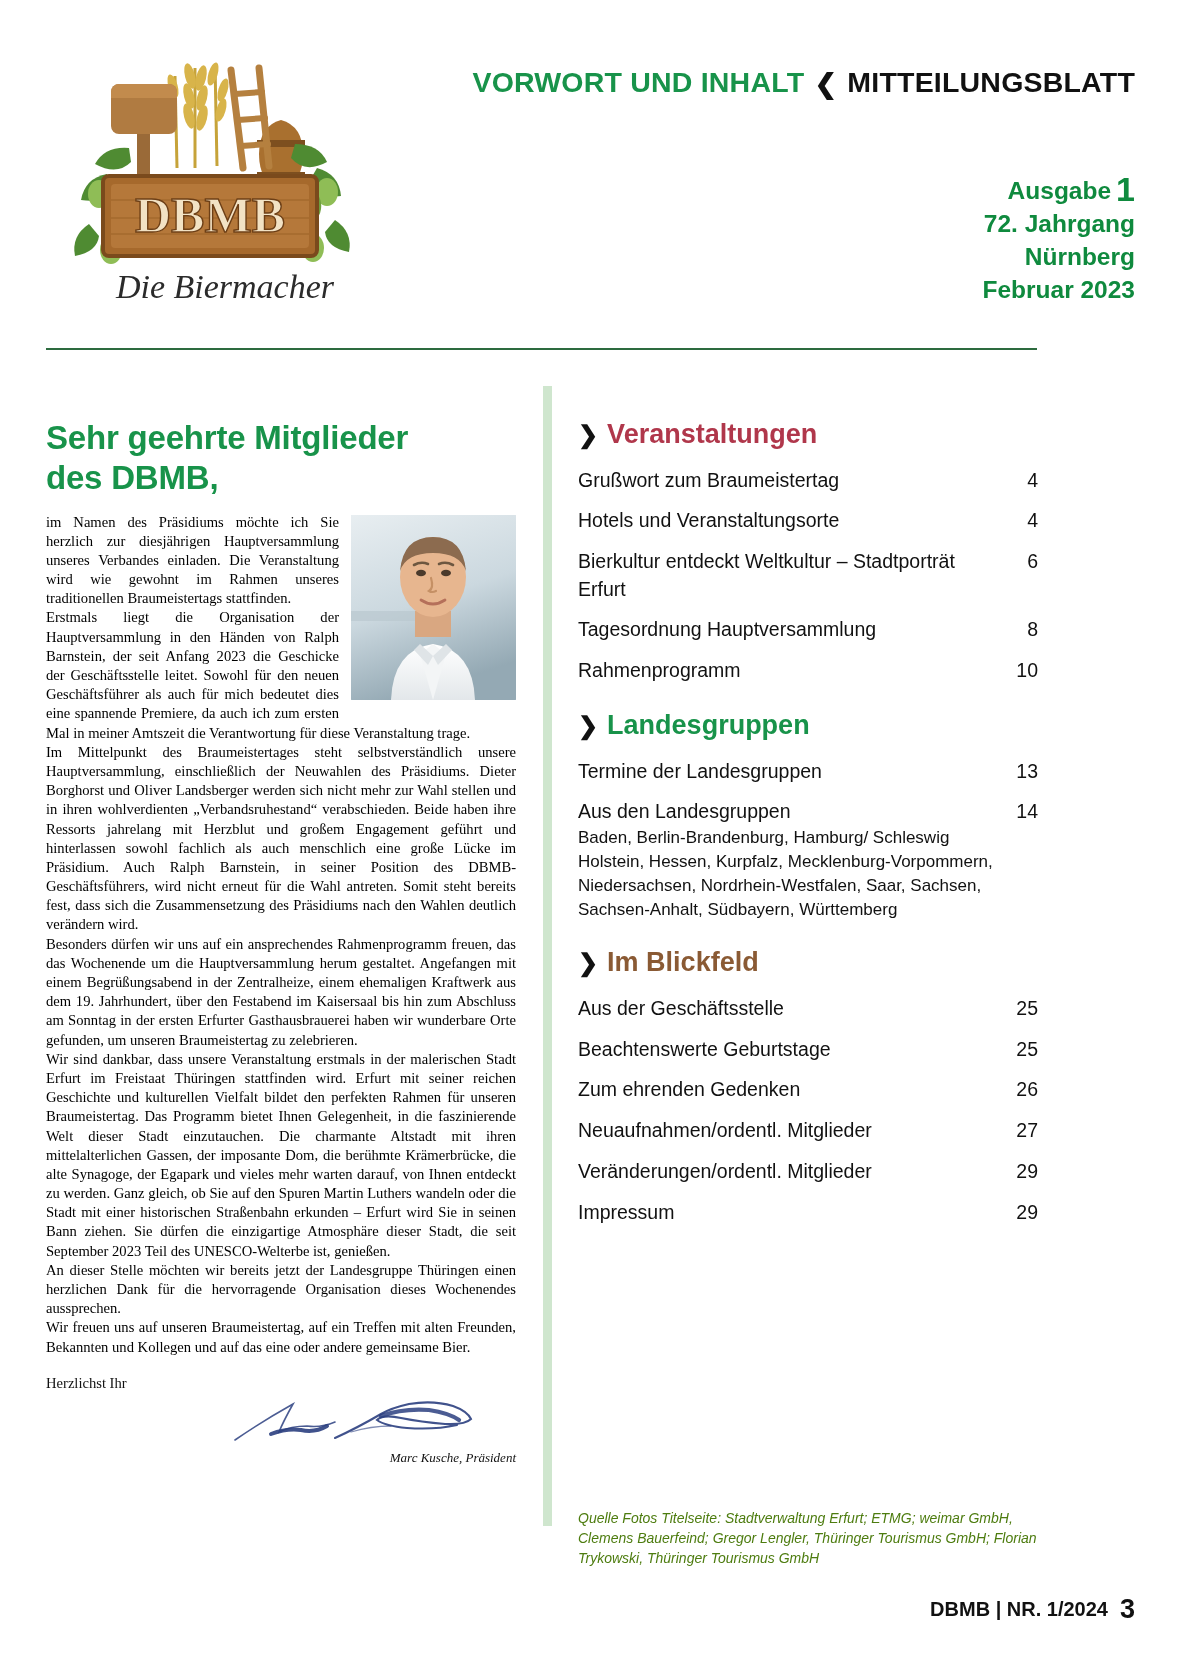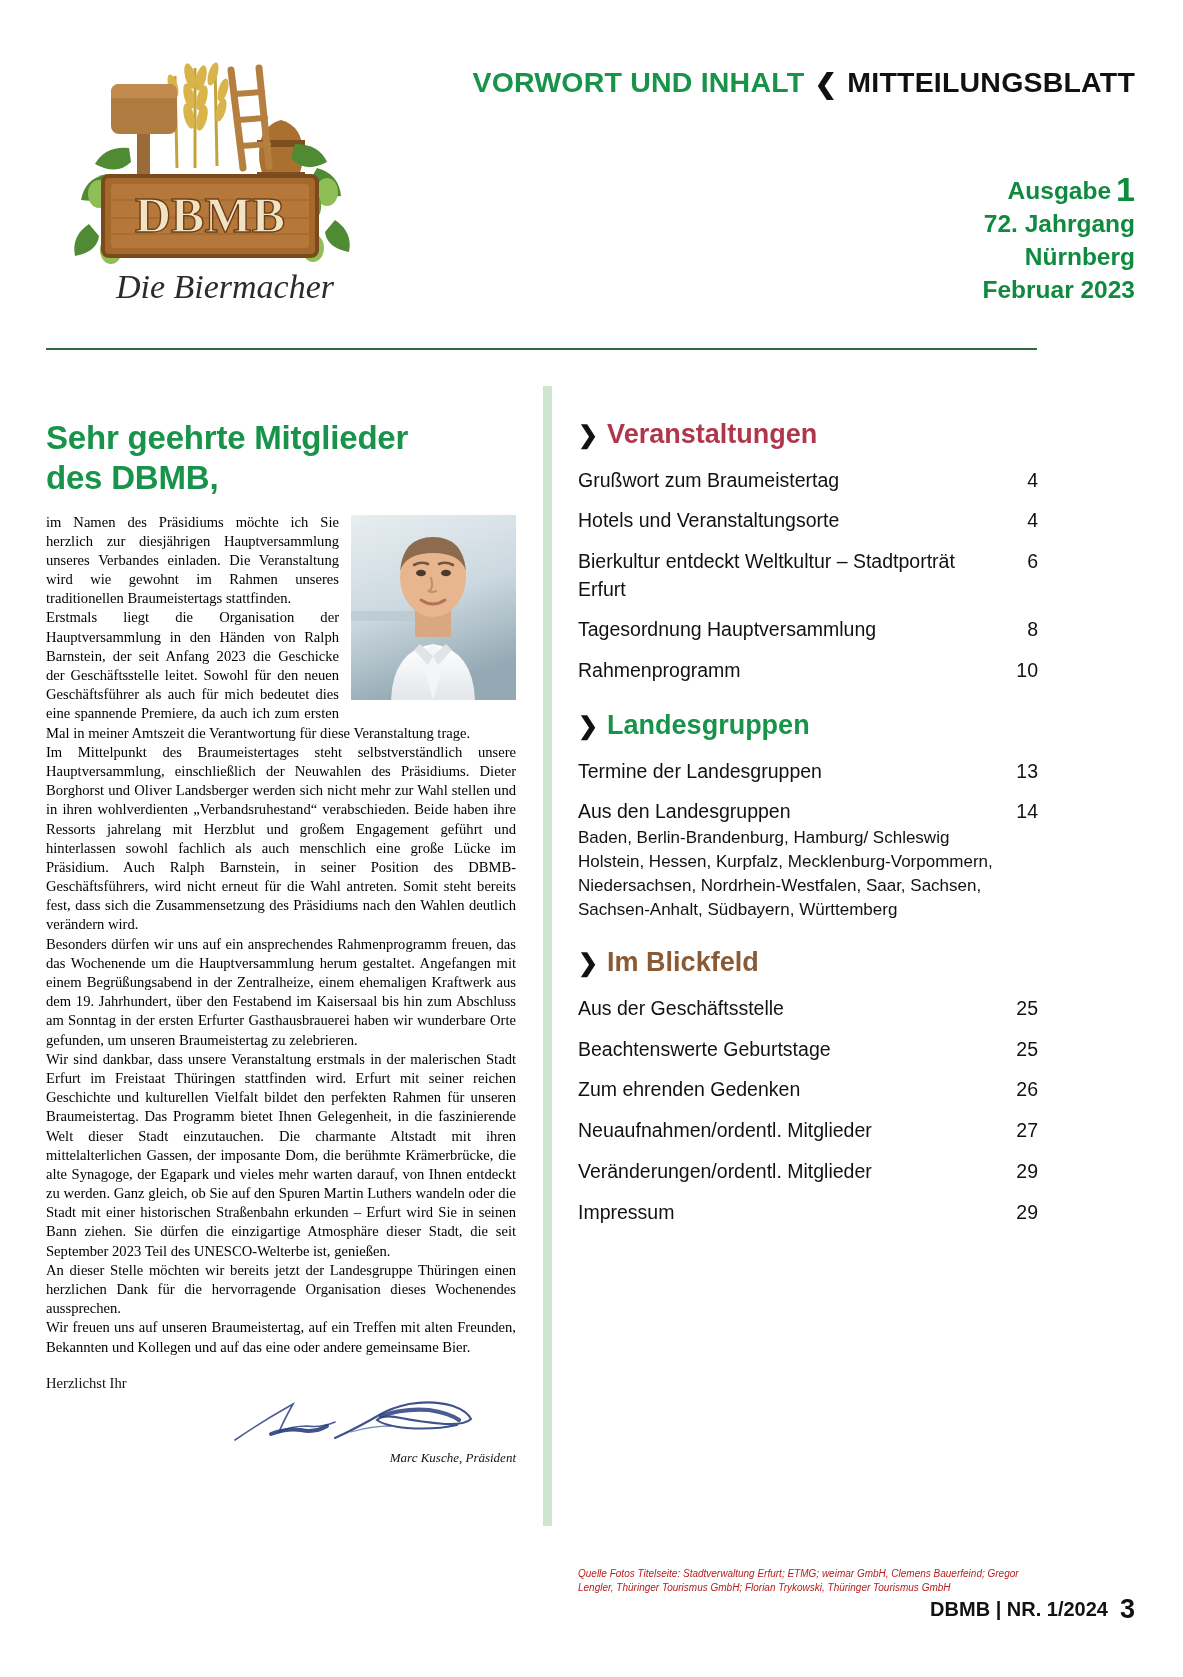--- a/index.html
+++ b/index.html
@@ -208,26 +208,26 @@
   .toc-row .t-page  { flex: 0 0 auto; text-align: right; min-width: 26px; }
   .toc-row .t-sub {
     display: block;
     font-size: 17px;
     line-height: 1.42;
   }
 
   .photo-credit {
     position: absolute;
     left: 578px;
-    top: 1567px;
+    top: 1508px;
     width: 465px;
-    font-size: 10px;
+    font-size: 14px;
     font-style: italic;
     line-height: 1.44;
-    color: #b91c1c;
+    color: #4d7c0f;
   }
 
   .footer {
     position: absolute;
     right: 48px;
     bottom: 52px;
     font-size: 20px;
     font-weight: bold;
     color: #111111;
     white-space: nowrap;

